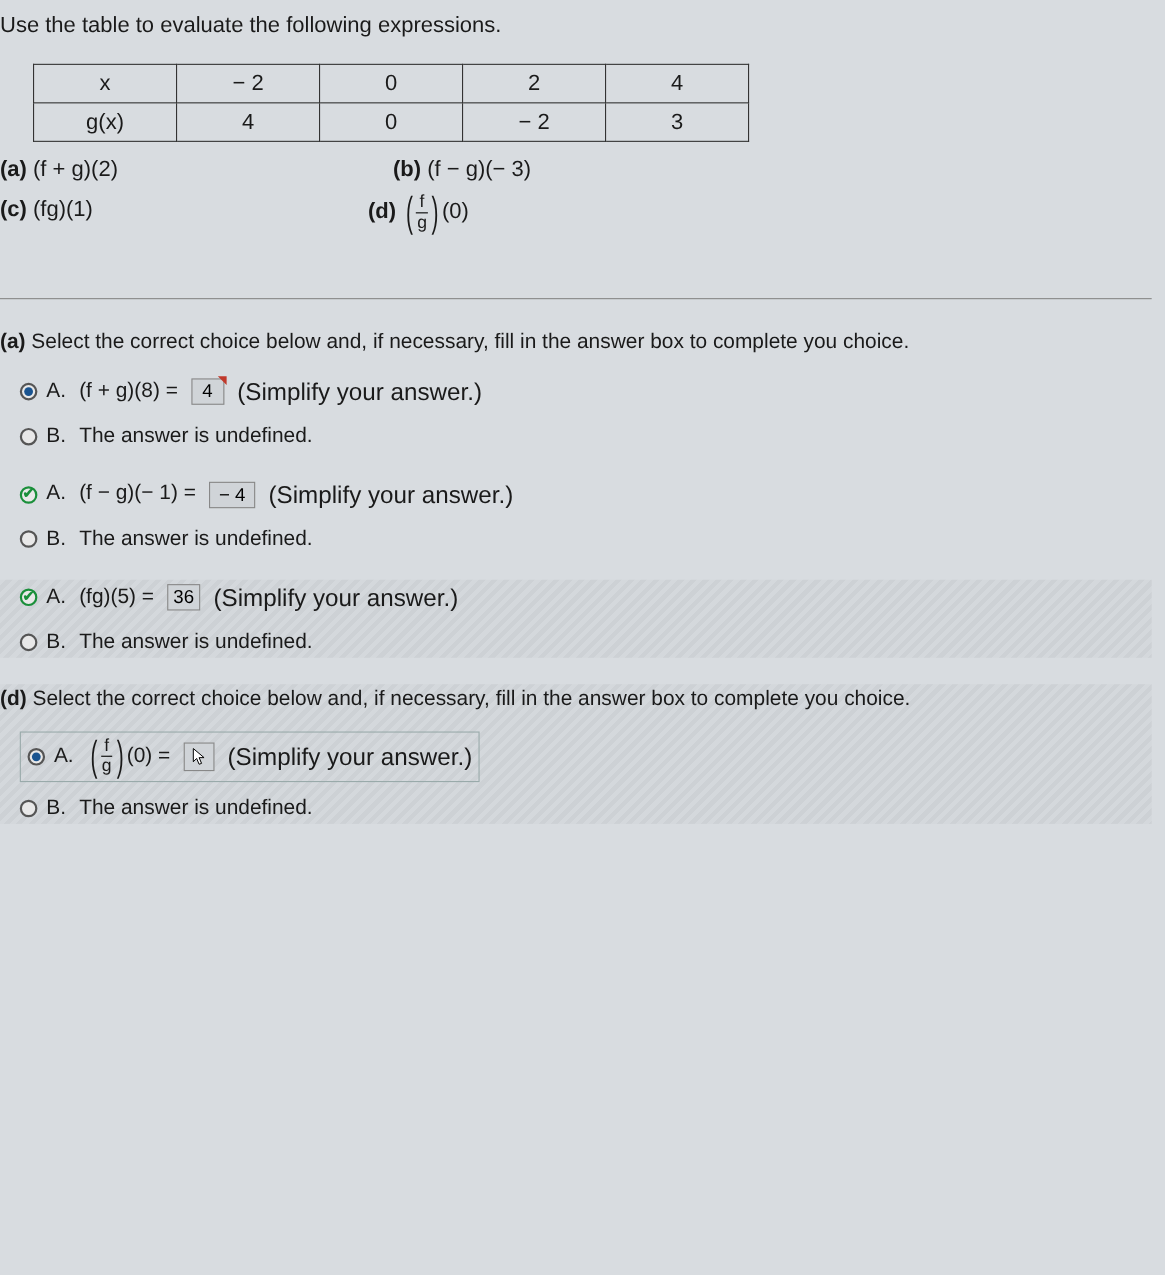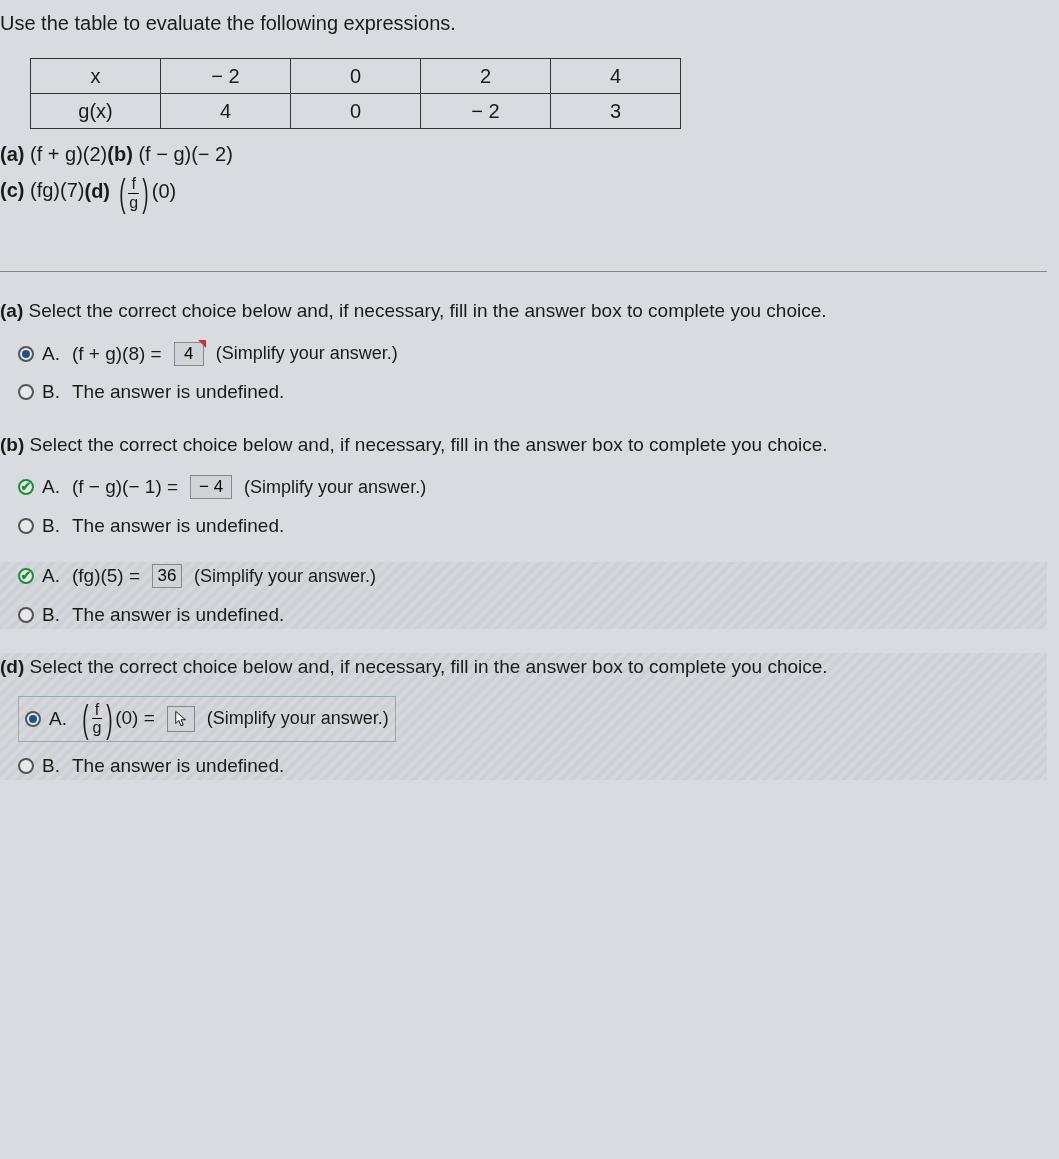--- a/index.html
+++ b/index.html
@@ -20,20 +20,21 @@
     }
     table.func-table td {
       border: 1px solid #333;
       padding: 2px 0;
       text-align: center;
       width: 130px;
       font-size: 20px;
     }
     .parts-row {
       display: flex;
+      gap: 250px;
       margin-bottom: 6px;
       font-size: 20px;
       text-align: center;
     }
     .bold { font-weight: bold; }
     .frac-wrap { display: inline-flex; align-items: center; vertical-align: middle; }
     .paren {
       font-size: 38px;
       line-height: 0.9;
       font-weight: normal;
@@ -107,21 +108,21 @@
     .answer-box.filled { color: #000; }
     .answer-box.flagged { position: relative; }
     .answer-box.flagged::after {
       content: "";
       position: absolute;
       top: -3px; right: -3px;
       width: 0; height: 0;
       border-left: 8px solid transparent;
       border-top: 8px solid #c0392b;
     }
-    .simp { font-size: 18px; }
+    .simp { font-size: 22px; }
     .cursor-box {
       display:inline-flex;
       width:28px;height:26px;
       border:1px solid #888;
       background:#d0d4d8;
       align-items:center;justify-content:center;
       margin:0 4px;
       vertical-align:middle;
       position:relative;
     }
@@ -157,26 +158,26 @@
       <td>3</td>
     </tr>
   </tbody>
     </table>
 
   <div class="parts-row">
     <span>
       <span class="bold">(a)</span> <span>(f + g)(2)</span>
     </span>
     <span>
-      <span class="bold">(b)</span> <span>(f − g)(− 2)</span>
+      <span class="bold">(b)</span> <span>(f − g)(− 3)</span>
     </span>
   </div>
   <div class="parts-row">
     <span>
-      <span class="bold">(c)</span> <span>(fg)(7)</span>
+      <span class="bold">(c)</span> <span>(fg)(1)</span>
     </span>
     <span>
       <span class="bold">(d)</span>
       <span class="frac-wrap">
         <span class="paren">(</span>
         <span class="frac">
           <span class="num">f</span>
           <span class="den">g</span>
         </span>
         <span class="paren">)</span>
@@ -199,23 +200,20 @@
     <span class="simp">(Simplify your answer.)</span>
   </div>
   <div class="choice-row">
     <span class="radio"></span>
     <span class="choice-label">B.</span>
     <span>The answer is undefined.</span>
   </div>
 </div>
 
 <div class="question-block">
-  <div class="question-text">
-    <span class="bold">(b)</span> Select the correct choice below and, if necessary, fill in the answer box to complete you choice.
-  </div>
   <div class="choice-row">
     <span class="radio check"></span>
     <span class="choice-label">A.</span>
     <span>(f − g)(− 1) =</span>
     <span class="answer-box filled" style="width:42px">− 4</span>
     <span class="simp">(Simplify your answer.)</span>
   </div>
   <div class="choice-row">
     <span class="radio"></span>
     <span class="choice-label">B.</span>

